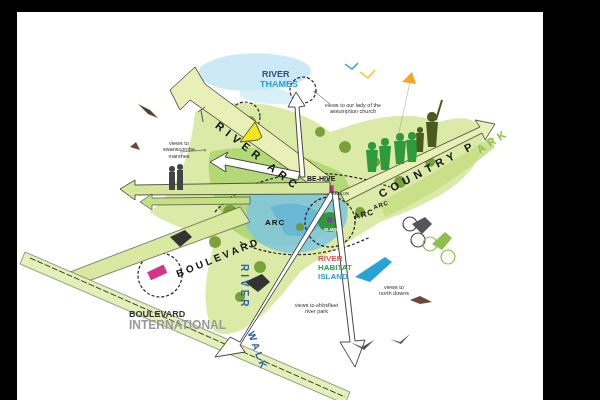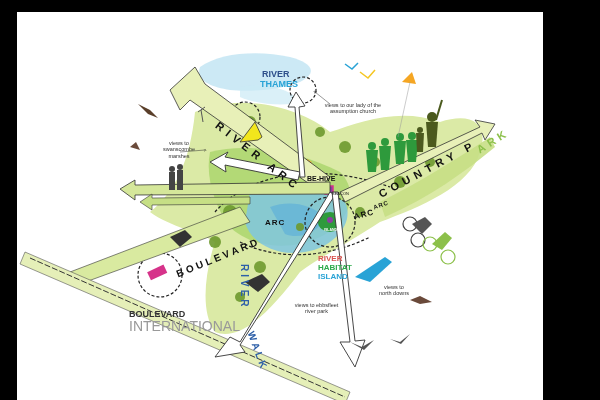--- a/index.html
+++ b/index.html
@@ -9,21 +9,21 @@
   .lbl{position:absolute;white-space:nowrap;line-height:1;}
   .title-blue{color:#2d4f8a;font-weight:bold;font-size:9px;}
   .title-cyan{color:#29a3d6;font-weight:bold;font-size:9px;text-align:center;}
   .note{color:#333;font-size:5.5px;text-align:center;line-height:1.15;white-space:normal;}
   .road-txt{font-weight:bold;color:#111;font-size:11px;letter-spacing:5px;}
   .arc-txt{font-weight:bold;color:#111;font-size:8px;letter-spacing:1px;}
   .chalk{color:#d9534f;font-weight:bold;font-size:8px;}
   .habitat{color:#2eaa4c;font-weight:bold;font-size:8px;}
   .mosaic{color:#29a3d6;font-weight:bold;font-size:8px;}
   .ebbs1{color:#333;font-weight:bold;font-size:9px;}
-  .ebbs2{color:#999;font-weight:normal;font-size:14px;}
+  .ebbs2{color:#999;font-weight:bold;font-size:12px;}
   .riverwalk{color:#2d5fa8;font-weight:bold;font-size:10px;letter-spacing:3px;}
   .park-txt{color:#8cc04a;font-weight:bold;font-size:11px;letter-spacing:4px;}
 </style>
 </head>
 <body>
 
 <div class="canvas">
 
 <svg class="svg-layer" width="566" height="400" viewBox="17 0 566 400">
   <defs>

